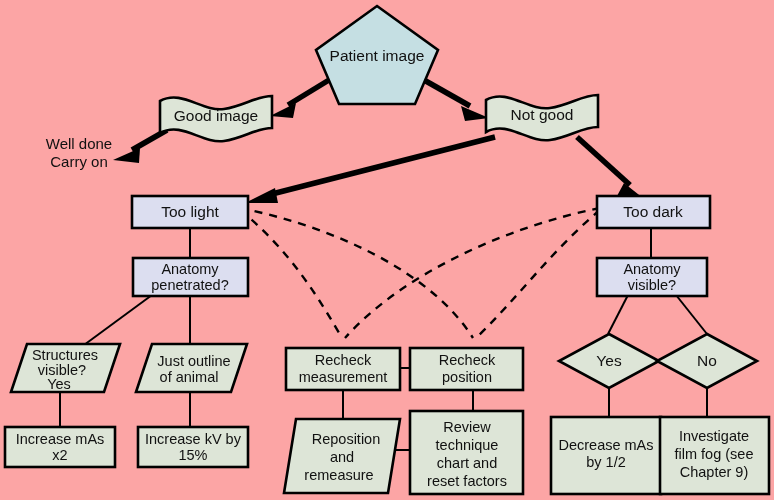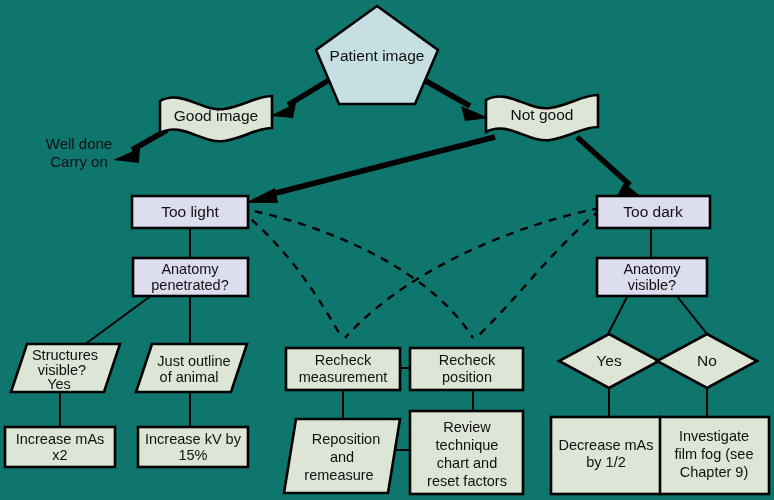--- a/index.html
+++ b/index.html
@@ -4,21 +4,21 @@
 <style>
   html, body {
     margin: 0;
     padding: 0;
     background: #ffffff;
   }
   #stage {
     position: relative;
     width: 774px;
     height: 500px;
-    background: #0f766e;
+    background: #fca5a5;
     overflow: hidden;
     font-family: "Liberation Sans", sans-serif;
   }
   svg#flow {
     position: absolute;
     left: 0;
     top: 0;
     width: 774px;
     height: 500px;
   }

